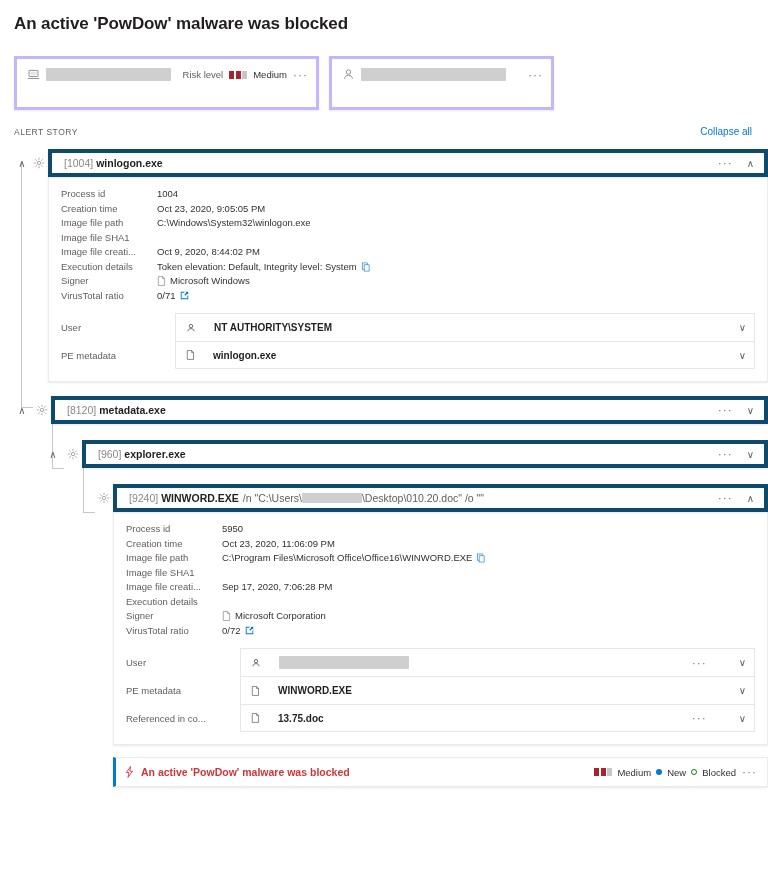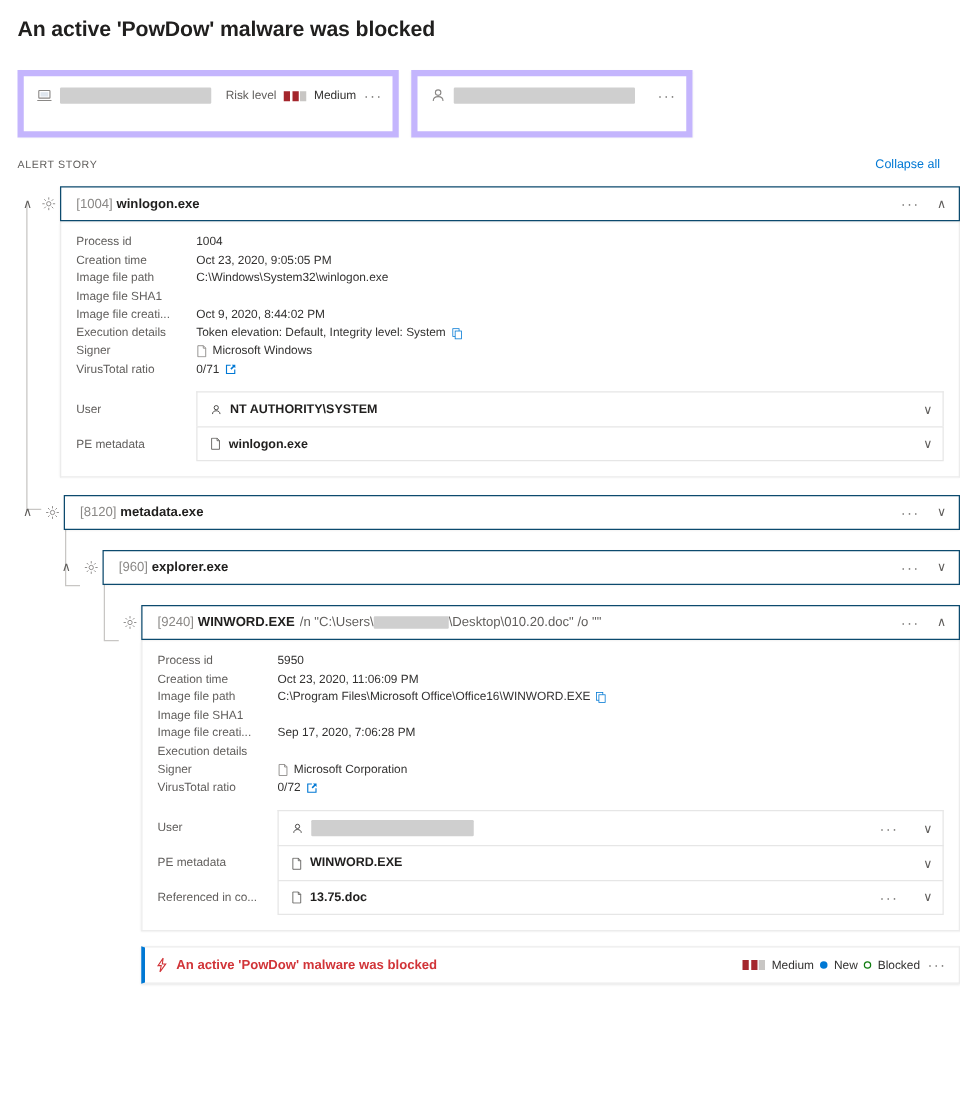--- a/index.html
+++ b/index.html
@@ -30,21 +30,21 @@
     letter-spacing: -0.1px;
   }
   
   .entity-row {
     display: flex;
     gap: 10px;
     padding: 22px 0 0 14px;
   }
   .entity-card {
     background: #ffffff;
-    border: 5px solid #c4b5fd;
+    border: 3px solid #c4b5fd;
     box-shadow: 0 0.6px 1.8px rgba(0,0,0,0.08);
     height: 54px;
     box-sizing: border-box;
     display: flex;
     align-items: flex-start;
     padding: 9px 8px 0 10px;
   }
   .entity-card.device { width: 305px; }
   .entity-card.user { width: 225px; }
   .entity-inner {
@@ -124,21 +124,21 @@
   .gear {
     width: 18px;
     flex: none;
     display: flex;
     align-items: center;
     justify-content: center;
   }
   .card {
     flex: 1;
     background: #ffffff;
-    border: 1px solid #0c4a6e;
+    border: 4px solid #0c4a6e;
     box-shadow: 0 0.6px 1.8px rgba(0,0,0,0.09);
     height: 28px;
     display: flex;
     align-items: center;
     padding: 0 10px 0 12px;
     box-sizing: border-box;
     font-size: 10.5px;
   }
   .pid { color: #8a8886; margin-right: 3px; }
   .pname { font-weight: bold; color: #201f1e; }
@@ -189,21 +189,22 @@
   }
   .subrow .box {
     flex: 1;
     border: 1px solid #e6e6e6;
     border-bottom: none;
     display: flex;
     align-items: center;
     height: 28px;
     padding: 0 8px 0 10px;
     box-sizing: border-box;
-    gap: 6px;
+    gap: 18px;
+    margin-left: 18px;
   }
   .subrow:last-child .box { border-bottom: 1px solid #e6e6e6; }
   .subrow .box b { font-weight: bold; color: #201f1e; font-size: 10px; }
   .subrow .box .spacer { flex: 1; }
   
   .alert-banner {
     display: flex;
     align-items: center;
     background: #ffffff;
     border: 1px solid #ececec;

